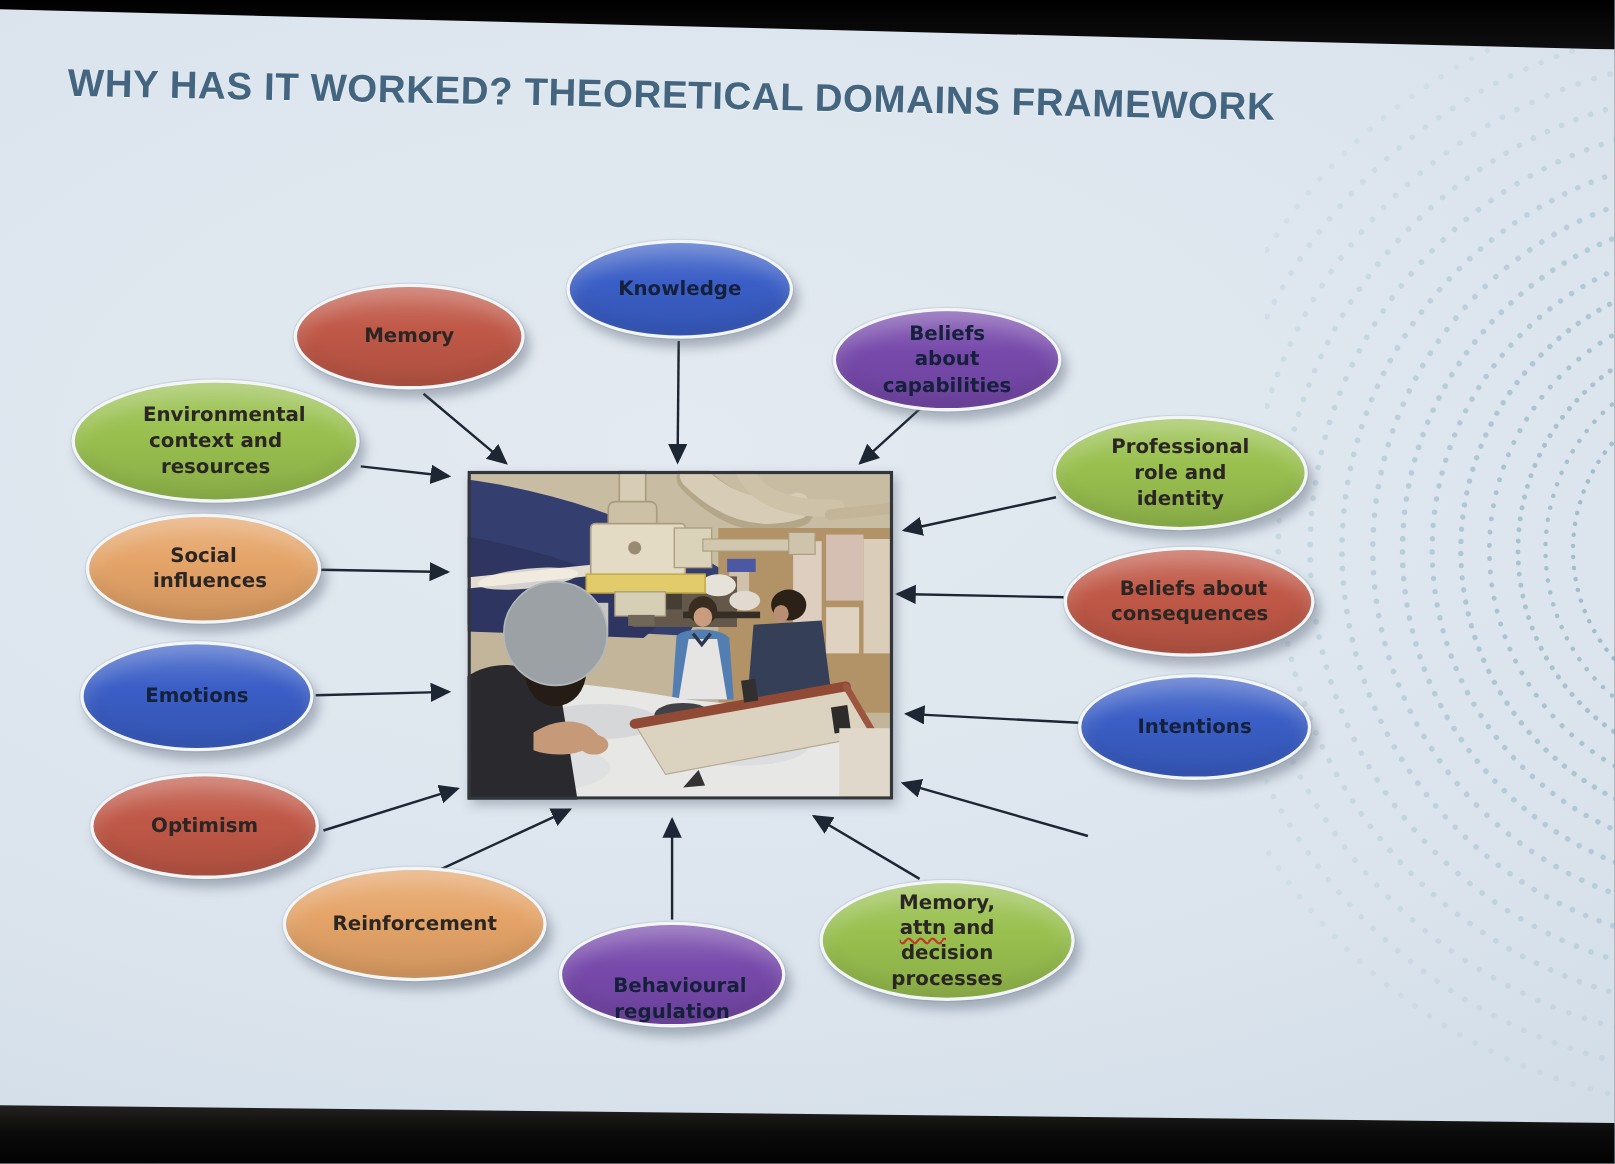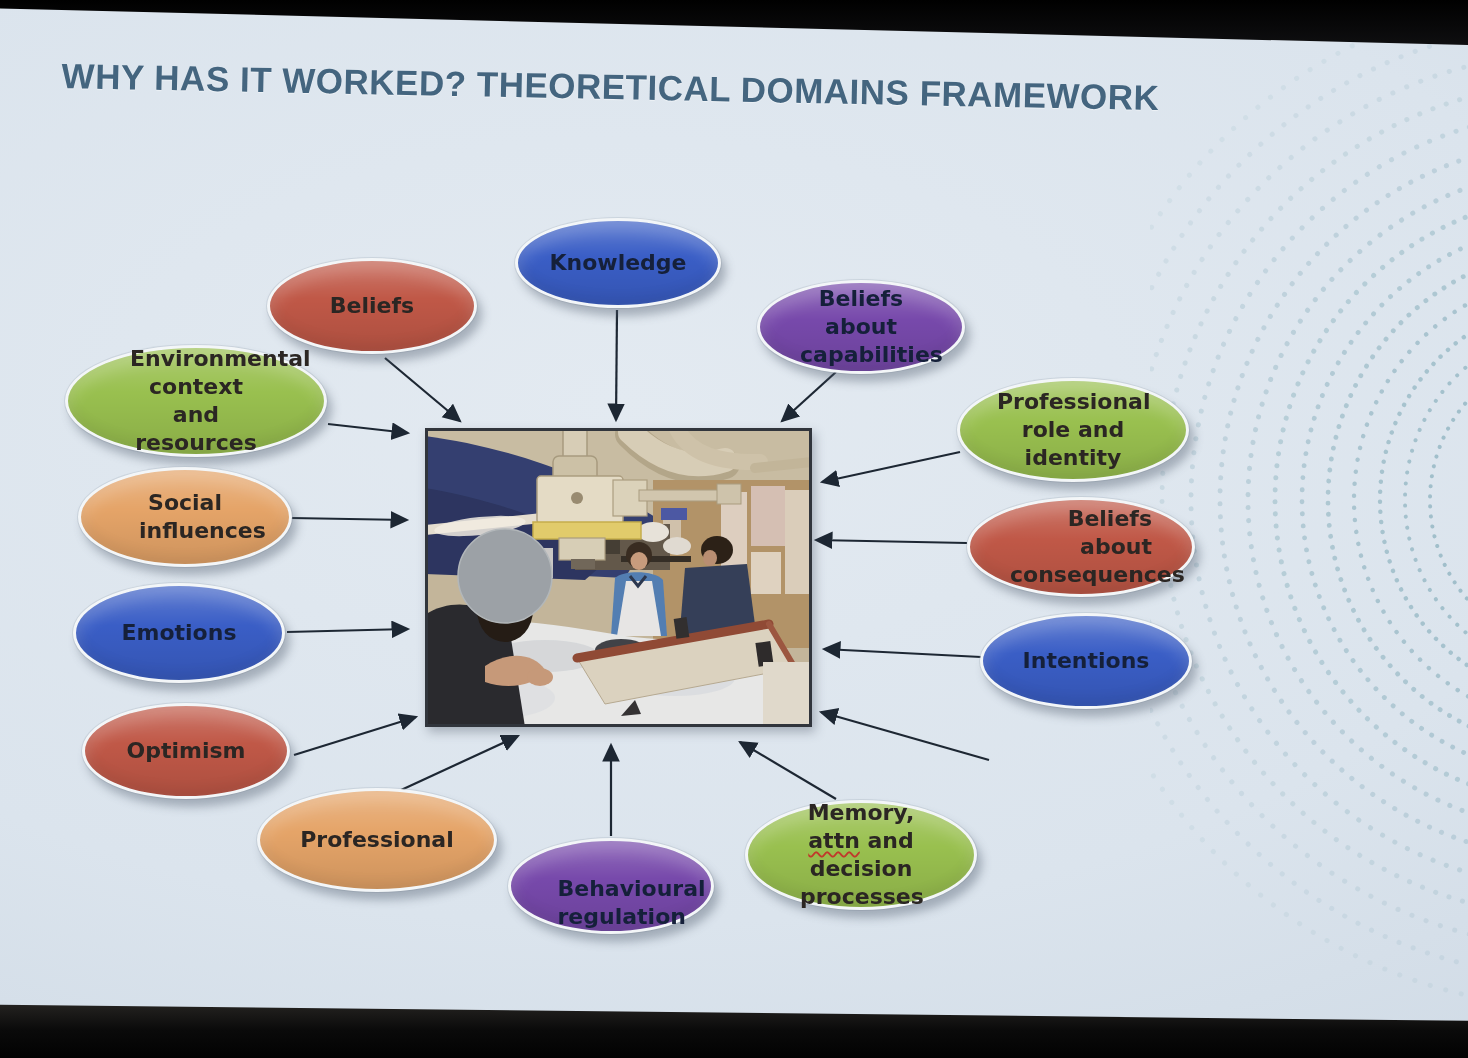--- a/index.html
+++ b/index.html
@@ -42,21 +42,21 @@
   .arrows-svg { position:absolute; inset:0; width:1468px; height:1058px; }
 
   .ellipse {
     position:absolute; border-radius:50%;
     display:flex; align-items:center; justify-content:center; text-align:center;
     border:3px solid #f3f6f8;
     box-shadow:5px 8px 10px rgba(84,96,112,.42), 0 0 0 1px rgba(170,180,192,.35),
                inset 0 10px 16px rgba(255,255,255,.18), inset 0 -6px 14px rgba(0,0,0,.06);
   }
   .ellipse .lbl {
-    font-size:22px; font-weight:600; line-height:1.28; color:#2b2623;
+    font-size:18px; font-weight:600; line-height:1.28; color:#2b2623;
     padding:0 14px; font-family:"DejaVu Sans","Liberation Sans",sans-serif;
   }
   .ellipse.txt-dark .lbl { color:#15203a; }
   .wavy { text-decoration:underline wavy #c0392b; text-decoration-thickness:2px; text-underline-offset:3px; }
 
   
   .photo {
     position:absolute; left:425px; top:428px; width:387px; height:299px;
     box-shadow:3px 5px 10px rgba(60,70,85,.35);
   }
@@ -110,21 +110,21 @@
           <line x1="611" y1="836" x2="611" y2="745" marker-end="url(#ah)"></line>
           <line x1="836" y1="799" x2="740" y2="742" marker-end="url(#ah)"></line>
           <line x1="989" y1="760" x2="821" y2="712" marker-end="url(#ah)"></line>
           <line x1="981" y1="657" x2="824" y2="649" marker-end="url(#ah)"></line>
           <line x1="967" y1="543" x2="816" y2="540" marker-end="url(#ah)"></line>
           <line x1="960" y1="452" x2="822" y2="482" marker-end="url(#ah)"></line>
         </g>
       </svg>
 
       <div class="ellipse" style="left: 267px; top: 258px; width: 210px; height: 96px; background: linear-gradient(rgba(255, 255, 255, 0.2), rgba(255, 255, 255, 0) 42%, rgba(0, 0, 0, 0.1)), rgb(192, 88, 71);">
-        <span class="lbl">Beliefs</span>
+        <span class="lbl">Memory</span>
       </div>
 
       <div class="ellipse txt-dark" style="left: 515px; top: 218px; width: 206px; height: 90px; background: linear-gradient(rgba(255, 255, 255, 0.2), rgba(255, 255, 255, 0) 42%, rgba(0, 0, 0, 0.1)), rgb(58, 94, 198);">
         <span class="lbl">Knowledge</span>
       </div>
 
       <div class="ellipse txt-dark" style="left: 757px; top: 280px; width: 208px; height: 94px; background: linear-gradient(rgba(255, 255, 255, 0.2), rgba(255, 255, 255, 0) 42%, rgba(0, 0, 0, 0.1)), rgb(119, 73, 171);">
         <span class="lbl" style="max-width:150px;">Beliefs about capabilities</span>
       </div>
 
@@ -151,21 +151,21 @@
       <div class="ellipse" style="left: 82px; top: 703px; width: 208px; height: 96px; background: linear-gradient(rgba(255, 255, 255, 0.2), rgba(255, 255, 255, 0) 42%, rgba(0, 0, 0, 0.1)), rgb(192, 88, 71);">
         <span class="lbl">Optimism</span>
       </div>
 
       <div class="ellipse txt-dark" style="left: 980px; top: 613px; width: 212px; height: 96px; background: linear-gradient(rgba(255, 255, 255, 0.2), rgba(255, 255, 255, 0) 42%, rgba(0, 0, 0, 0.1)), rgb(58, 94, 198);">
         <span class="lbl">Intentions</span>
       </div>
 
 
       <div class="ellipse" style="left: 257px; top: 788px; width: 240px; height: 104px; background: linear-gradient(rgba(255, 255, 255, 0.2), rgba(255, 255, 255, 0) 42%, rgba(0, 0, 0, 0.1)), rgb(229, 164, 104);">
-        <span class="lbl">Professional</span>
+        <span class="lbl">Reinforcement</span>
       </div>
 
       <div class="ellipse txt-dark" style="left: 508px; top: 838px; width: 206px; height: 96px; background: linear-gradient(rgba(255, 255, 255, 0.2), rgba(255, 255, 255, 0) 42%, rgba(0, 0, 0, 0.1)), rgb(119, 73, 171); align-items: flex-end;">
         <span class="lbl" style="max-width:135px;">Behavioural regulation</span>
       </div>
 
       <div class="ellipse" style="left: 745px; top: 800px; width: 232px; height: 110px; background: linear-gradient(rgba(255, 255, 255, 0.2), rgba(255, 255, 255, 0) 42%, rgba(0, 0, 0, 0.1)), rgb(153, 192, 79);">
         <span class="lbl" style="max-width:150px;"><span>Memory, </span><span class="wavy">attn</span><span> and decision processes</span></span>
       </div>
 

